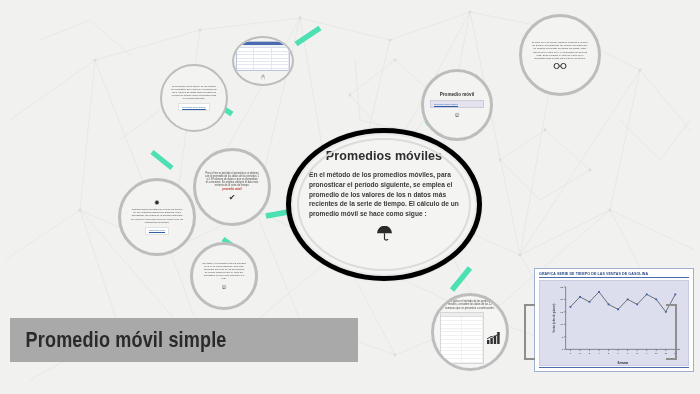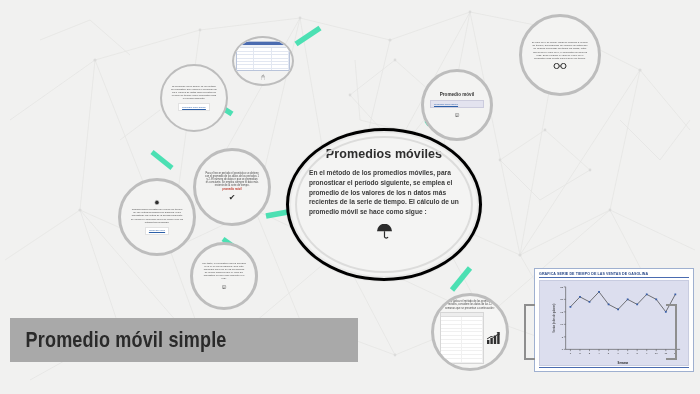--- a/index.html
+++ b/index.html
@@ -35,21 +35,21 @@
     filter:blur(.28px);
   }
   .node .hd{font-weight:bold;color:#333;}
 
   
   #hub{
     position:absolute;z-index:4;
     left:286px;top:128px;width:196px;height:153px;
     border-radius:50%;
     background:#f4f4f3;
-    border:3px solid #000000;
+    border:5px solid #000000;
     box-sizing:border-box;
     display:flex;flex-direction:column;align-items:center;justify-content:flex-start;
     padding-top:16px;
     box-shadow:inset 0 0 0 2px #e9e9e8, 0 0 0 1px rgba(0,0,0,.04);
   }
   #hub .hubring{
     position:absolute;left:6px;top:5px;right:6px;bottom:5px;
     border-radius:50%;border:2px solid #dcdcdb;pointer-events:none;
   }
   #hub h1{

